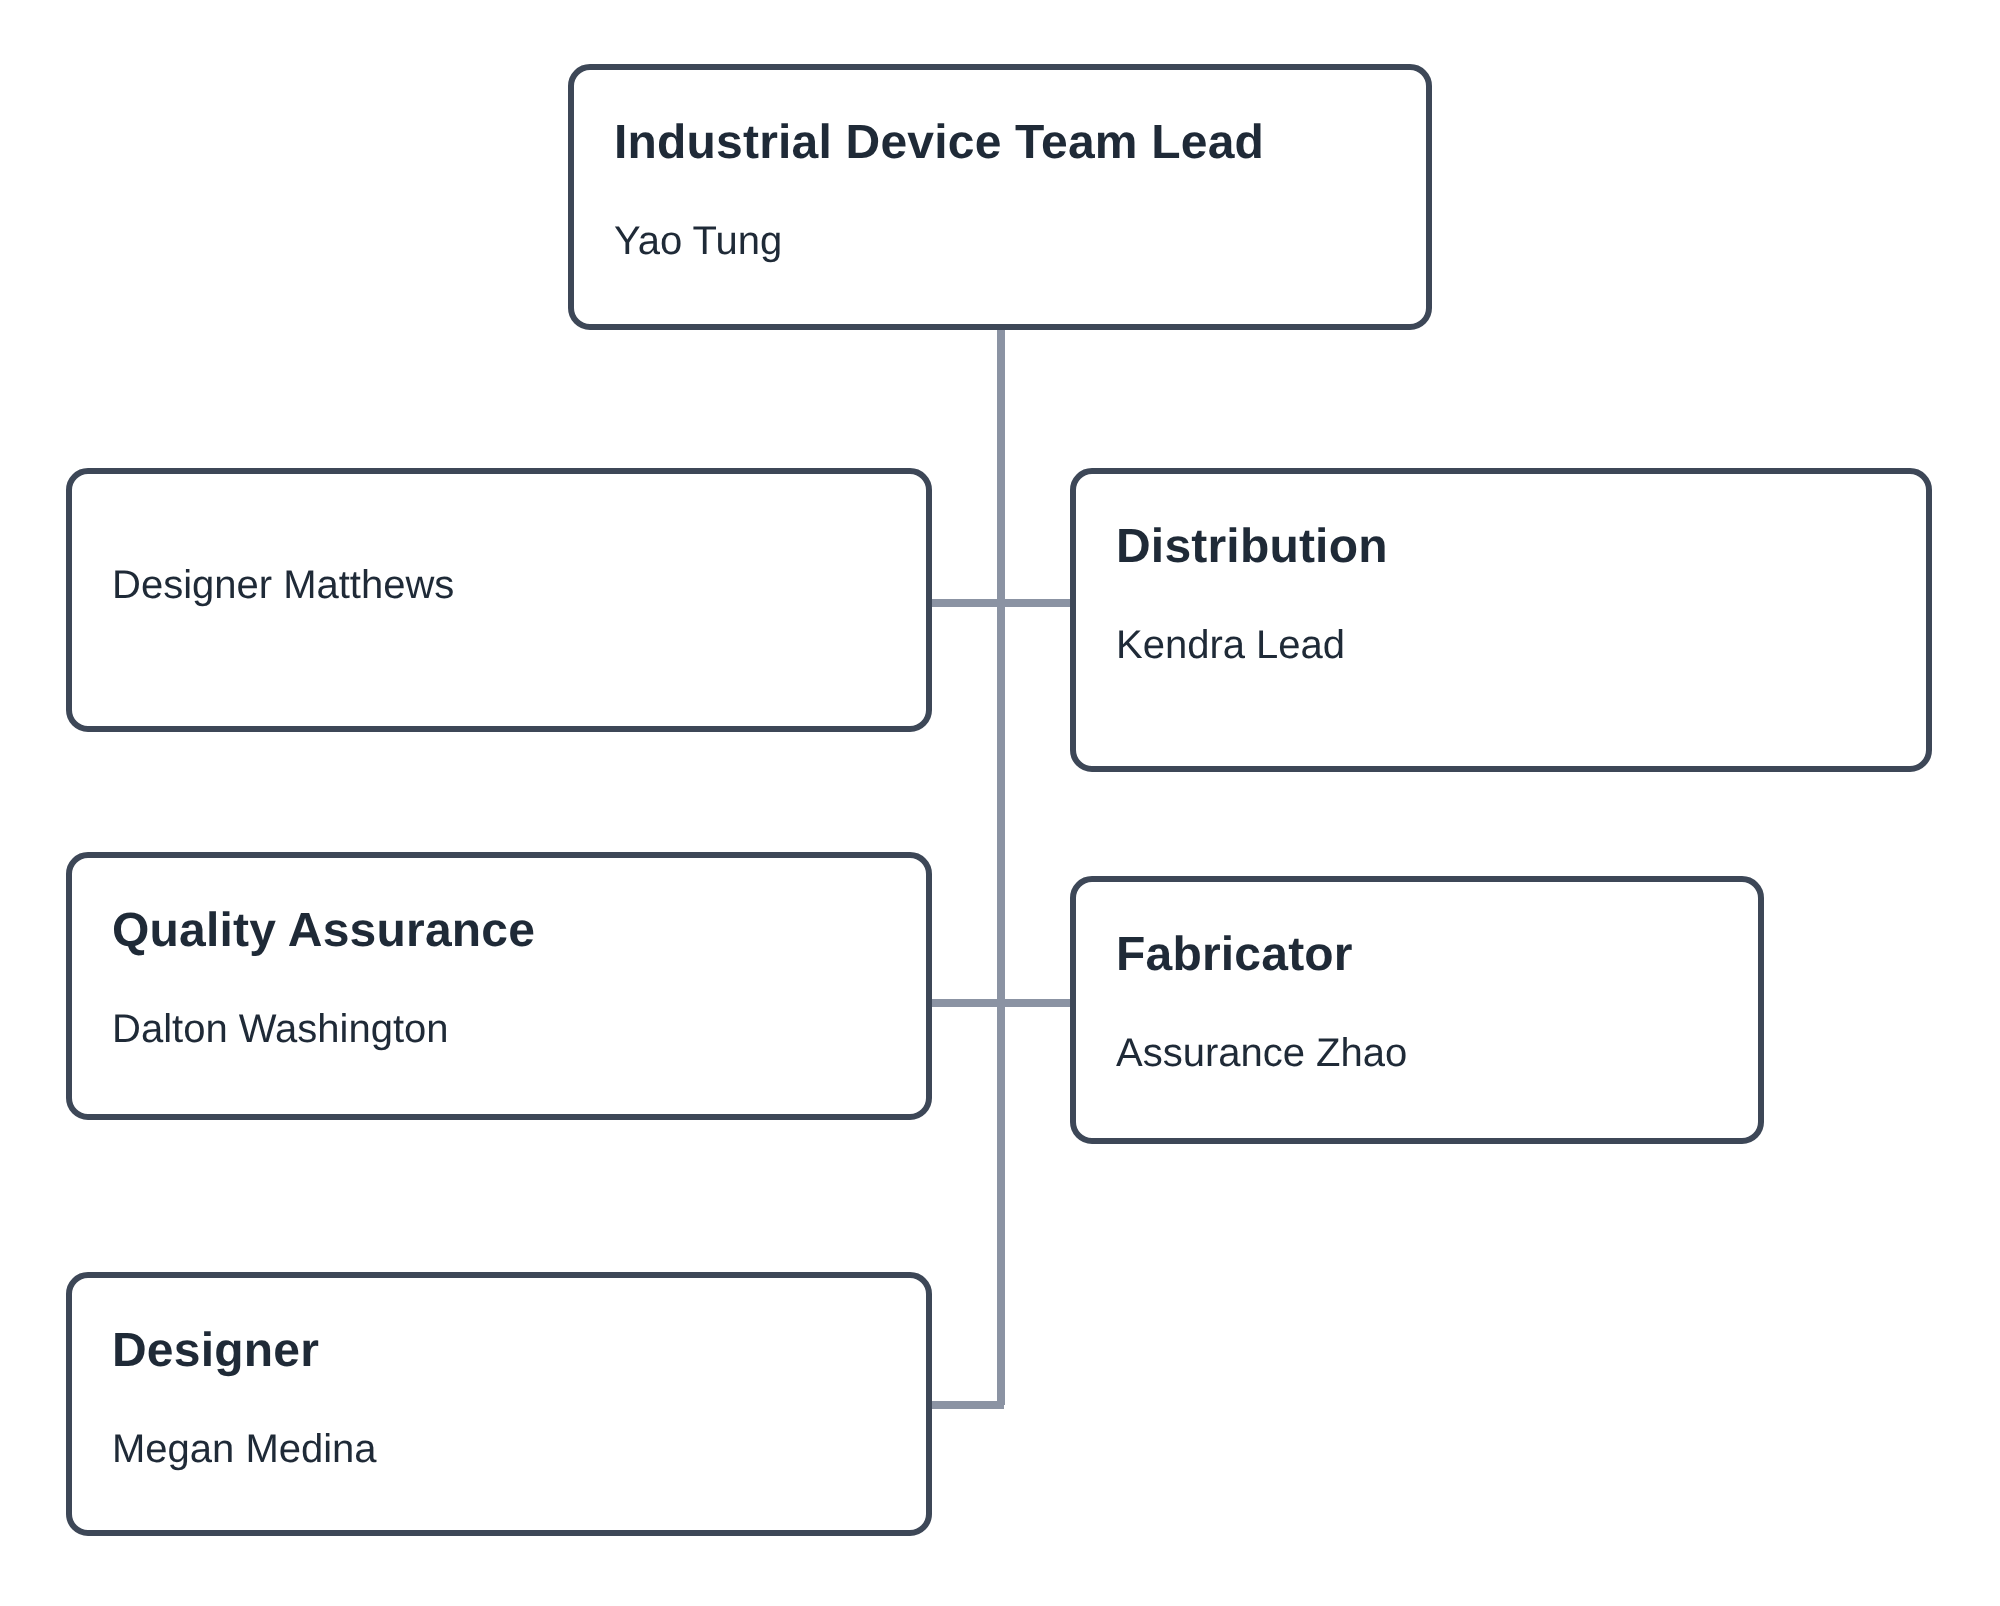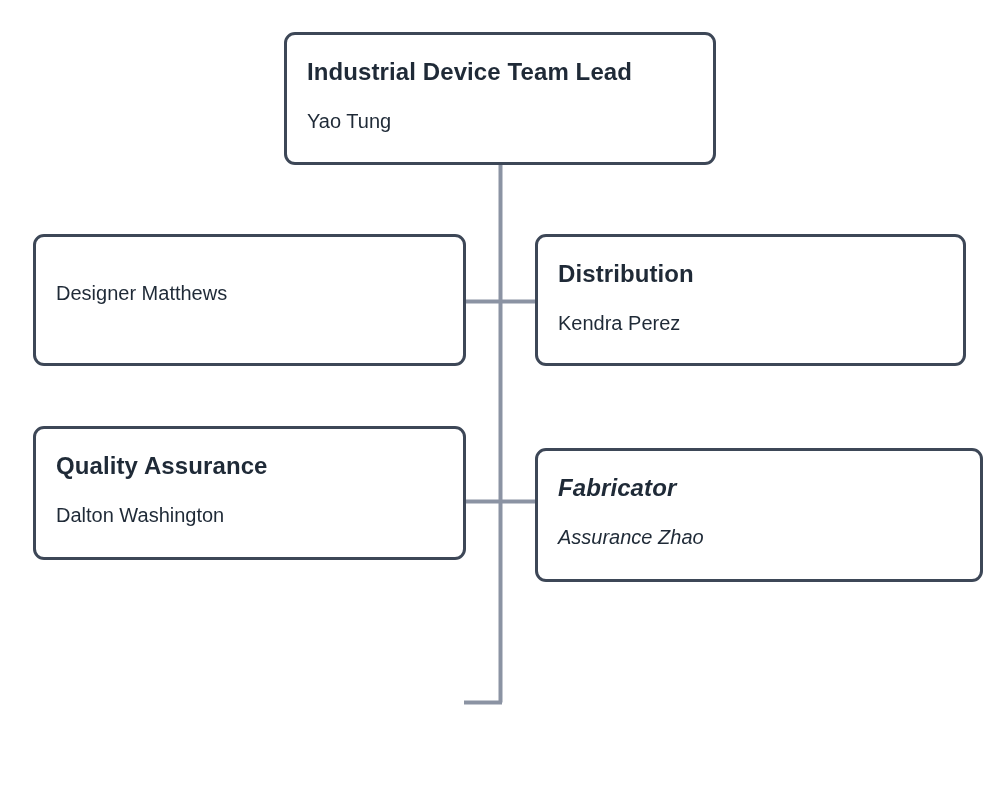--- a/index.html
+++ b/index.html
@@ -47,23 +47,23 @@
     font-size: 20px;
     font-weight: normal;
     color: #1f2a37;
     line-height: 30px;
     margin-top: 19px;
     white-space: nowrap;
   }
   
   #node-root      { left: 284px; top: 32px;  width: 432px; height: 133px; }
   #node-marketing { left: 33px;  top: 234px; width: 433px; height: 132px; }
-  #node-distribution { left: 535px; top: 234px; width: 431px; height: 132px; }
+  #node-distribution { left: 535px; top: 234px; width: 431px; height: 152px; }
   #node-quality   { left: 33px;  top: 426px; width: 433px; height: 134px; }
-  #node-fabricator{ left: 535px; top: 448px; width: 448px; height: 134px; font-style: italic; }
+  #node-fabricator{ left: 535px; top: 438px; width: 347px; height: 134px; }
   #node-designer  { left: 33px;  top: 636px; width: 433px; height: 132px; }
 </style>
 </head>
 <body>
 
 <div id="chart-canvas">
 
   <svg class="connector-layer" viewBox="0 0 1000 803" width="1000" height="803" xmlns="http://www.w3.org/2000/svg">
 
     <line x1="500.5" y1="165" x2="500.5" y2="702.5" stroke="#8b93a3" stroke-width="4"></line>
@@ -79,27 +79,31 @@
     <div class="node-title">Industrial Device Team Lead</div>
     <div class="node-person">Yao Tung</div>
   </div>
 
   <div class="node" id="node-marketing">
     <div class="node-person">Designer Matthews</div>
   </div>
 
   <div class="node" id="node-distribution">
     <div class="node-title">Distribution</div>
-    <div class="node-person">Kendra Perez</div>
+    <div class="node-person">Kendra Lead</div>
   </div>
 
   <div class="node" id="node-quality">
     <div class="node-title">Quality Assurance</div>
     <div class="node-person">Dalton Washington</div>
   </div>
 
   <div class="node" id="node-fabricator">
     <div class="node-title">Fabricator</div>
     <div class="node-person">Assurance Zhao</div>
   </div>
 
+  <div class="node" id="node-designer">
+    <div class="node-title">Designer</div>
+    <div class="node-person">Megan Medina</div>
+  </div>
 
 </div>
 
 </body></html>

